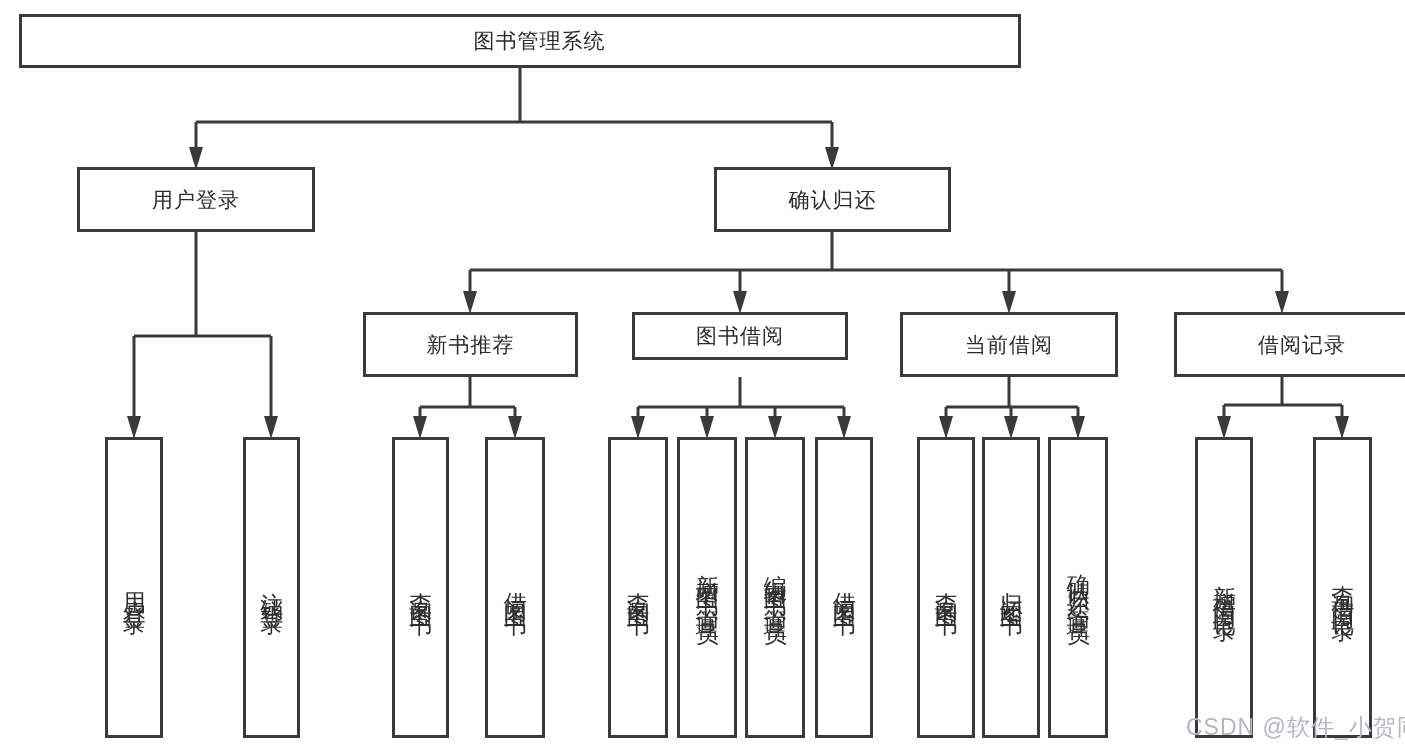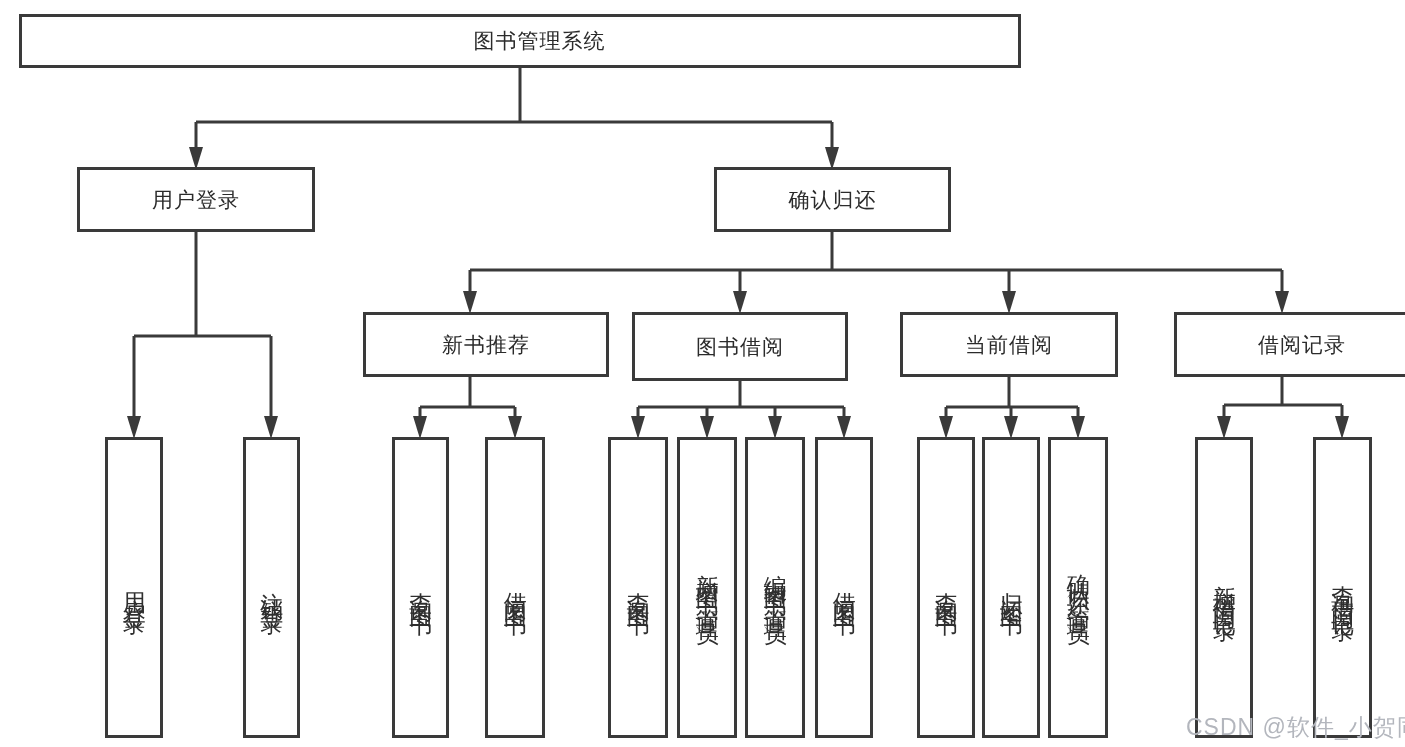--- a/index.html
+++ b/index.html
@@ -89,22 +89,22 @@
       <path d="M1217 416 L1231 416 L1224 439 Z"></path>
       <path d="M1335 416 L1349 416 L1342 439 Z"></path>
     </g>
   </svg>
 
   <div class="node root-box" style="left:19px; top:14px; width:1002px; height:54px;">图书管理系统</div>
 
   <div class="node hbox" style="left:77px; top:167px; width:238px; height:65px;">用户登录</div>
   <div class="node hbox" style="left:714px; top:167px; width:237px; height:65px;">确认归还</div>
 
-  <div class="node hbox" style="left:363px; top:312px; width:246px; height:65px;">新书推荐</div>
-  <div class="node hbox" style="left:632px; top:312px; width:216px; height:69px;">图书借阅</div>
+  <div class="node hbox" style="left:363px; top:312px; width:215px; height:65px;">新书推荐</div>
+  <div class="node hbox" style="left:632px; top:312px; width:216px; height:48px;">图书借阅</div>
   <div class="node hbox" style="left:900px; top:312px; width:218px; height:65px;text-align:right;">当前借阅</div>
   <div class="node hbox" style="left:1174px; top:312px; width:256px; height:65px;">借阅记录</div>
 
   <div class="node vbox" style="left:105px; top:437px; width:58px; height:301px;">
     <span>用户登录</span>
   </div>
   <div class="node vbox" style="left:243px; top:437px; width:57px; height:301px;">
     <span>注销登录</span>
   </div>
 

